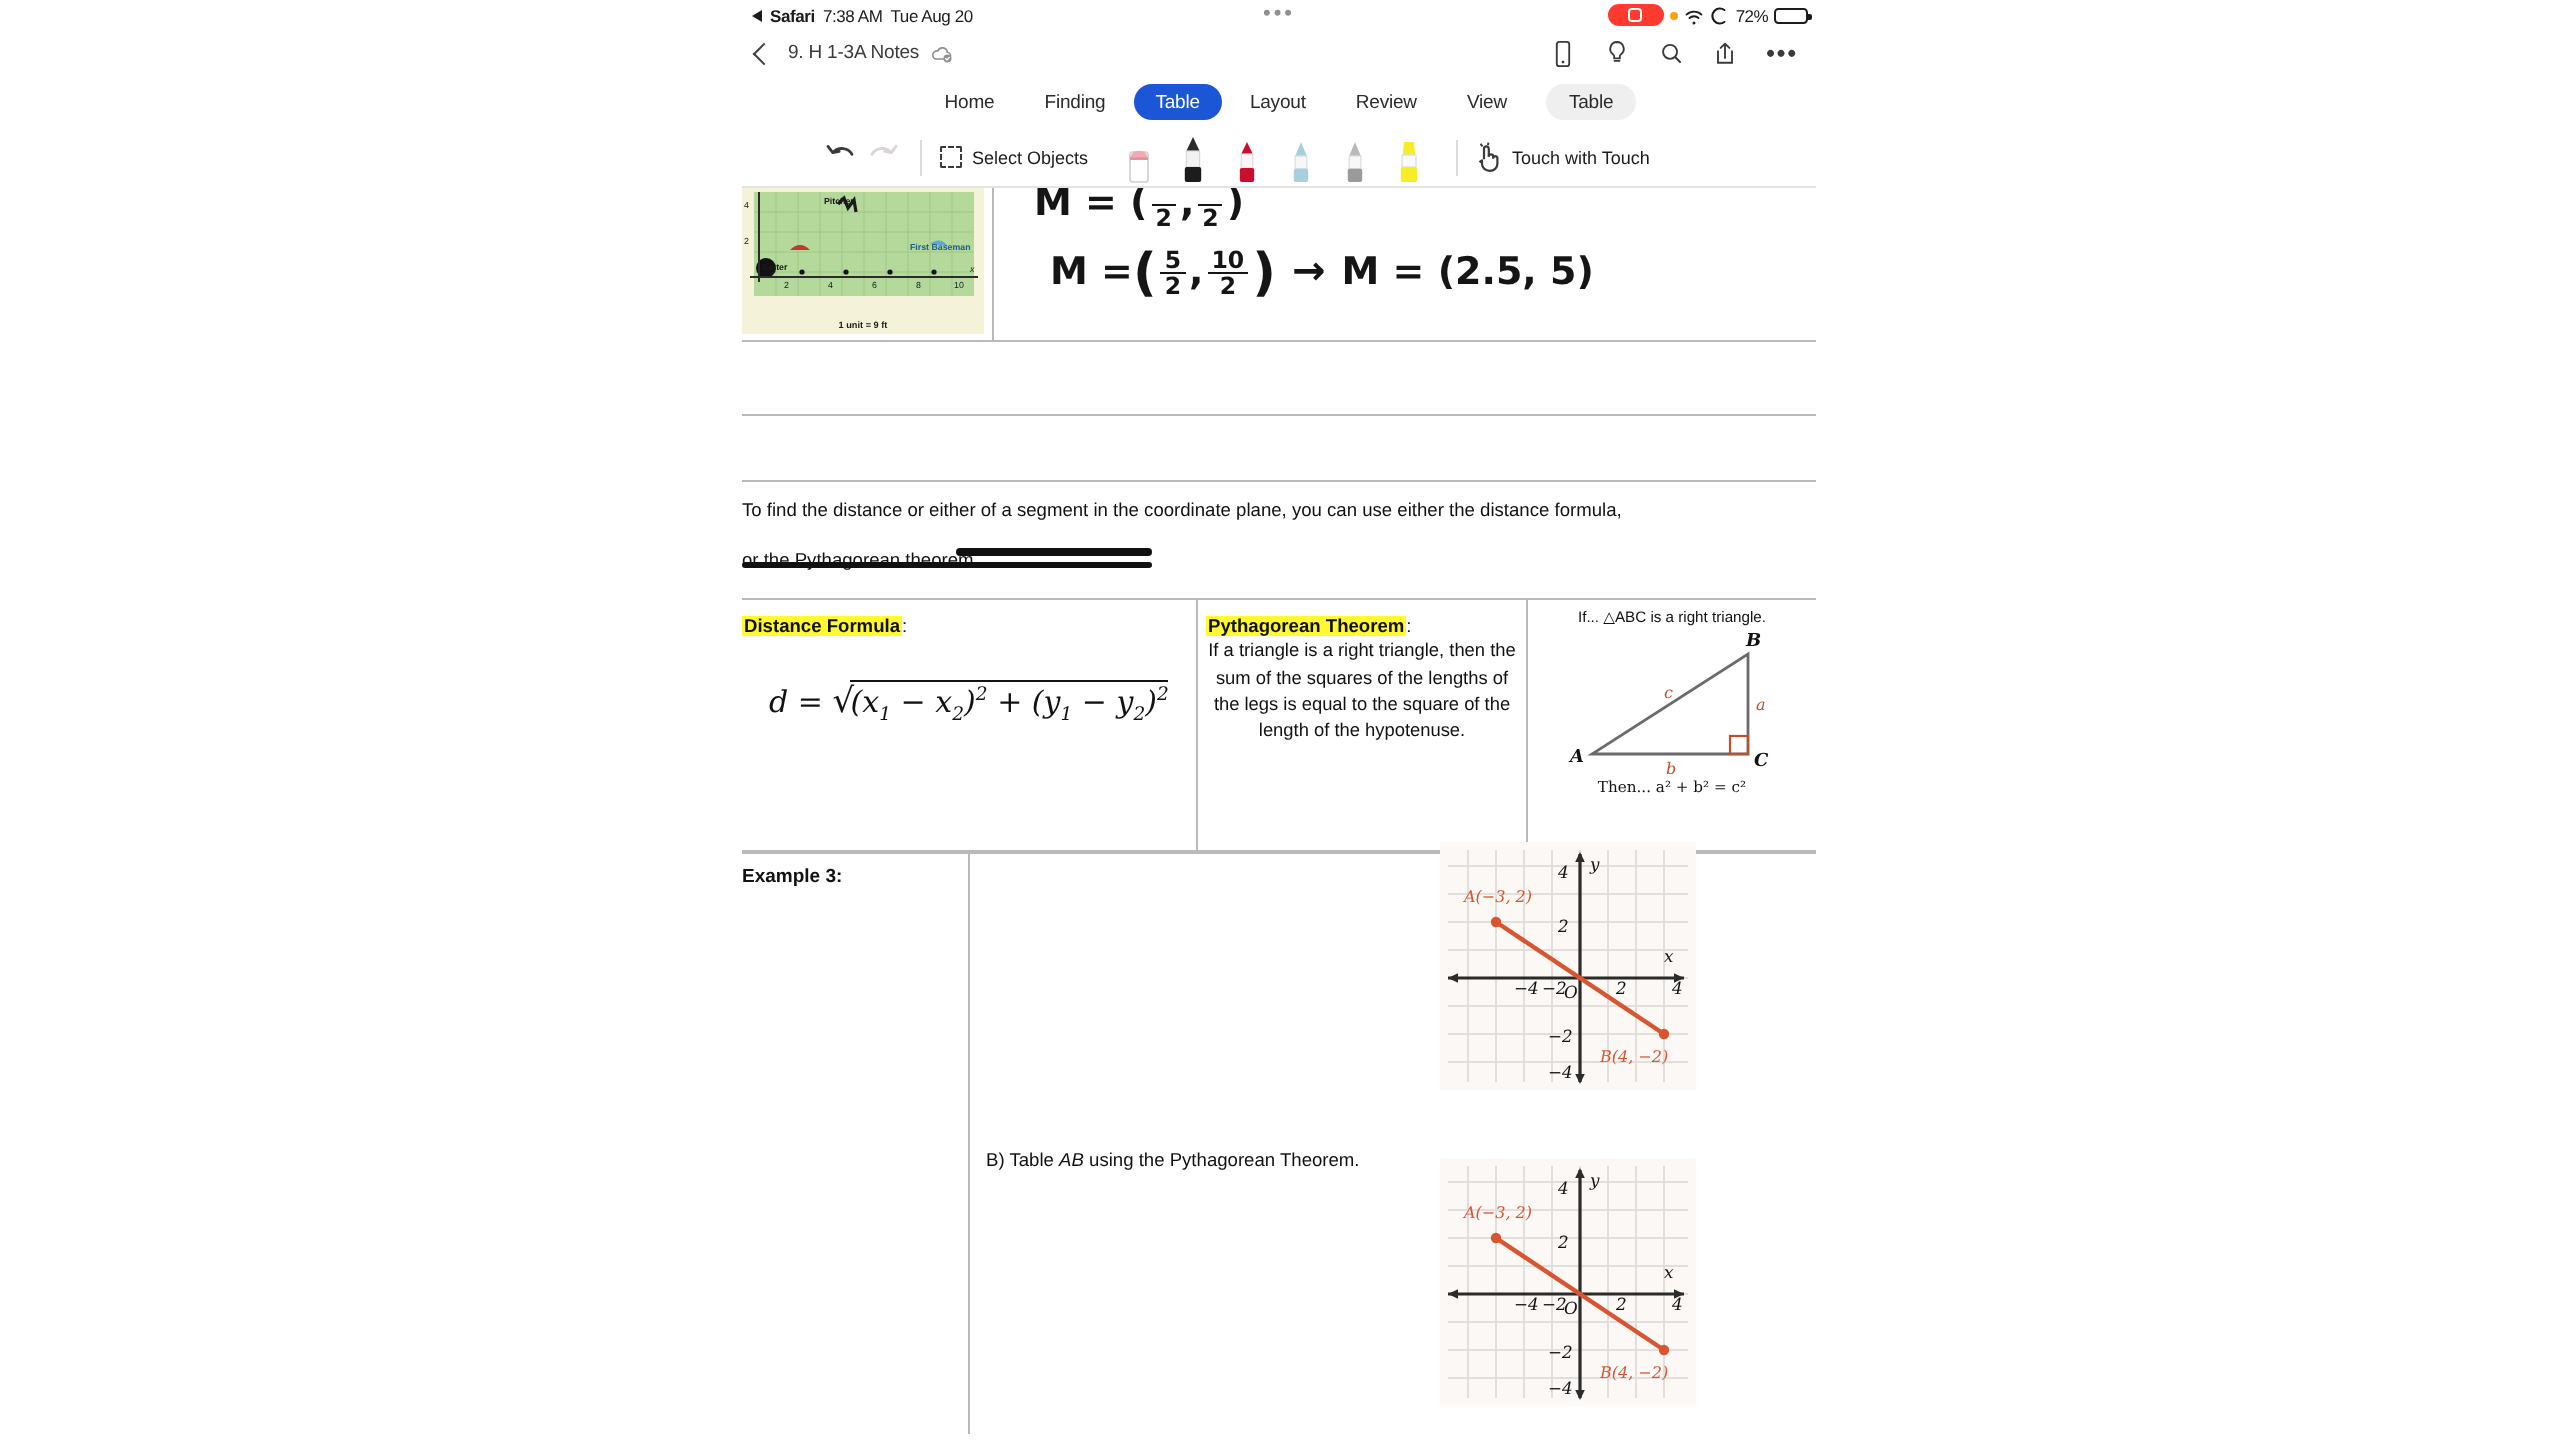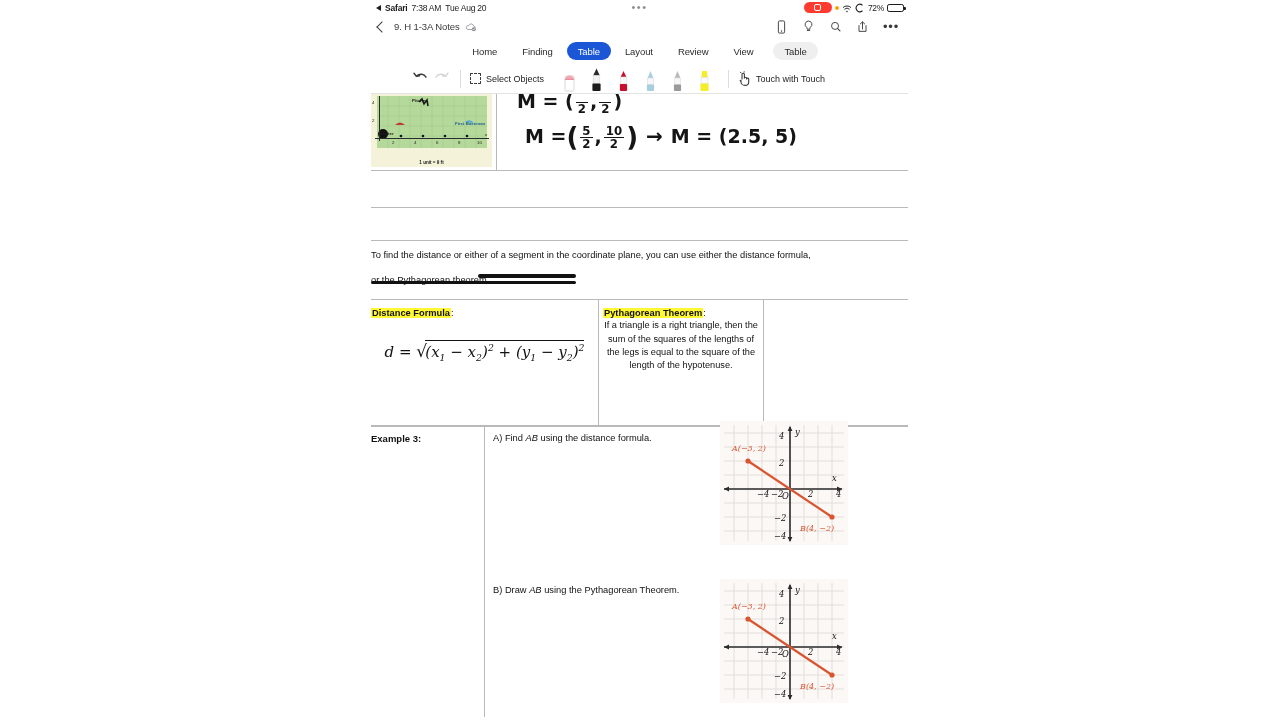--- a/index.html
+++ b/index.html
@@ -450,30 +450,41 @@
           </div>
         </div>
 
         <div class="tcell vline" id="cell-pt">
           <div class="lbl-sm">
             <span class="hl">Pythagorean Theorem</span><span>:</span>
           </div>
           <div class="pt-body">If a triangle is a right triangle, then the sum of the squares of the lengths of the legs is equal to the square of the length of the hypotenuse.</div>
         </div>
 
+        <div class="tcell" id="cell-tri">
+          <div class="tri-top">If...  △ABC is a right triangle.</div>
+          <svg class="tri-svg" width="112" height="72" viewBox="0 0 112 72">
+            <polygon points="16,62 94,62 94,12" fill="none" stroke="#6b6b6b" stroke-width="1.4"></polygon>
+            <rect x="85" y="53" width="9" height="9" fill="none" stroke="#c0502a" stroke-width="1.1"></rect>
+            <text x="93" y="8" font-size="9" font-family="DejaVu Serif, serif" font-style="italic" font-weight="bold" fill="#111">B</text>
+            <text x="5" y="66" font-size="9" font-family="DejaVu Serif, serif" font-style="italic" font-weight="bold" fill="#111">A</text>
+            <text x="97" y="68" font-size="9" font-family="DejaVu Serif, serif" font-style="italic" font-weight="bold" fill="#111">C</text>
+            <text x="52" y="34" font-size="8" font-family="DejaVu Serif, serif" font-style="italic" fill="#c0502a">c</text>
+            <text x="53" y="72" font-size="8" font-family="DejaVu Serif, serif" font-style="italic" fill="#c0502a">b</text>
+            <text x="98" y="40" font-size="8" font-family="DejaVu Serif, serif" font-style="italic" fill="#c0502a">a</text>
+          </svg>
+          <div class="tri-bot">Then...  a² + b² = c²</div>
+        </div>
       </div>
 
       <div id="row-ex" style="border-top:1px solid #b9b9b9;">
         <div class="tcell vline" id="cell-ex-label" style="min-height:290px;">
           <div class="ex-title">Example 3:</div>
         </div>
         <div class="tcell" id="cell-ex-body">
-          <div class="ex-q">
-            <span>A) Find </span><i>AB</i><span> using the distance formula.</span>
-          </div>
 
           <div class="graph" style="left:235px; top:-6px;">
             <svg width="128" height="124" viewBox="0 0 128 124">
               <rect x="0" y="0" width="128" height="124" fill="#fbf8f6"></rect>
               <g stroke="#e2dedb" stroke-width="1">
                 <line x1="14" y1="4" x2="14" y2="120"></line>
                   <line x1="28" y1="4" x2="28" y2="120"></line>
                 <line x1="42" y1="4" x2="42" y2="120"></line>
                   <line x1="56" y1="4" x2="56" y2="120"></line>
                 <line x1="70" y1="4" x2="70" y2="120"></line>
@@ -508,21 +519,21 @@
               <text x="54" y="100" font-size="8.4" font-family="DejaVu Serif, serif" font-style="italic" fill="#111">−2</text>
               <text x="54" y="118" font-size="8.4" font-family="DejaVu Serif, serif" font-style="italic" fill="#111">−4</text>
               <text x="75" y="14" font-size="8.4" font-family="DejaVu Serif, serif" font-style="italic" fill="#111">y</text>
               <text x="112" y="60" font-size="8.4" font-family="DejaVu Serif, serif" font-style="italic" fill="#111">x</text>
               <text x="12" y="30" font-size="8" font-family="DejaVu Serif, serif" font-style="italic" fill="#d9552f">A(−3, 2)</text>
               <text x="80" y="110" font-size="8" font-family="DejaVu Serif, serif" font-style="italic" fill="#d9552f">B(4, −2)</text>
             </svg>
           </div>
 
           <div class="ex-q" style="margin-top:142px;">
-            <span>B) Draw </span><i>AB</i><span> using the Pythagorean Theorem.</span>
+            <span>B) Table </span><i>AB</i><span> using the Pythagorean Theorem.</span>
           </div>
 
           <div class="graph" style="left:235px; top:152px;">
             <svg width="128" height="124" viewBox="0 0 128 124">
               <rect x="0" y="0" width="128" height="124" fill="#fbf8f6"></rect>
               <g stroke="#e2dedb" stroke-width="1">
                 <line x1="14" y1="4" x2="14" y2="120"></line>
                   <line x1="28" y1="4" x2="28" y2="120"></line>
                 <line x1="42" y1="4" x2="42" y2="120"></line>
                   <line x1="56" y1="4" x2="56" y2="120"></line>

